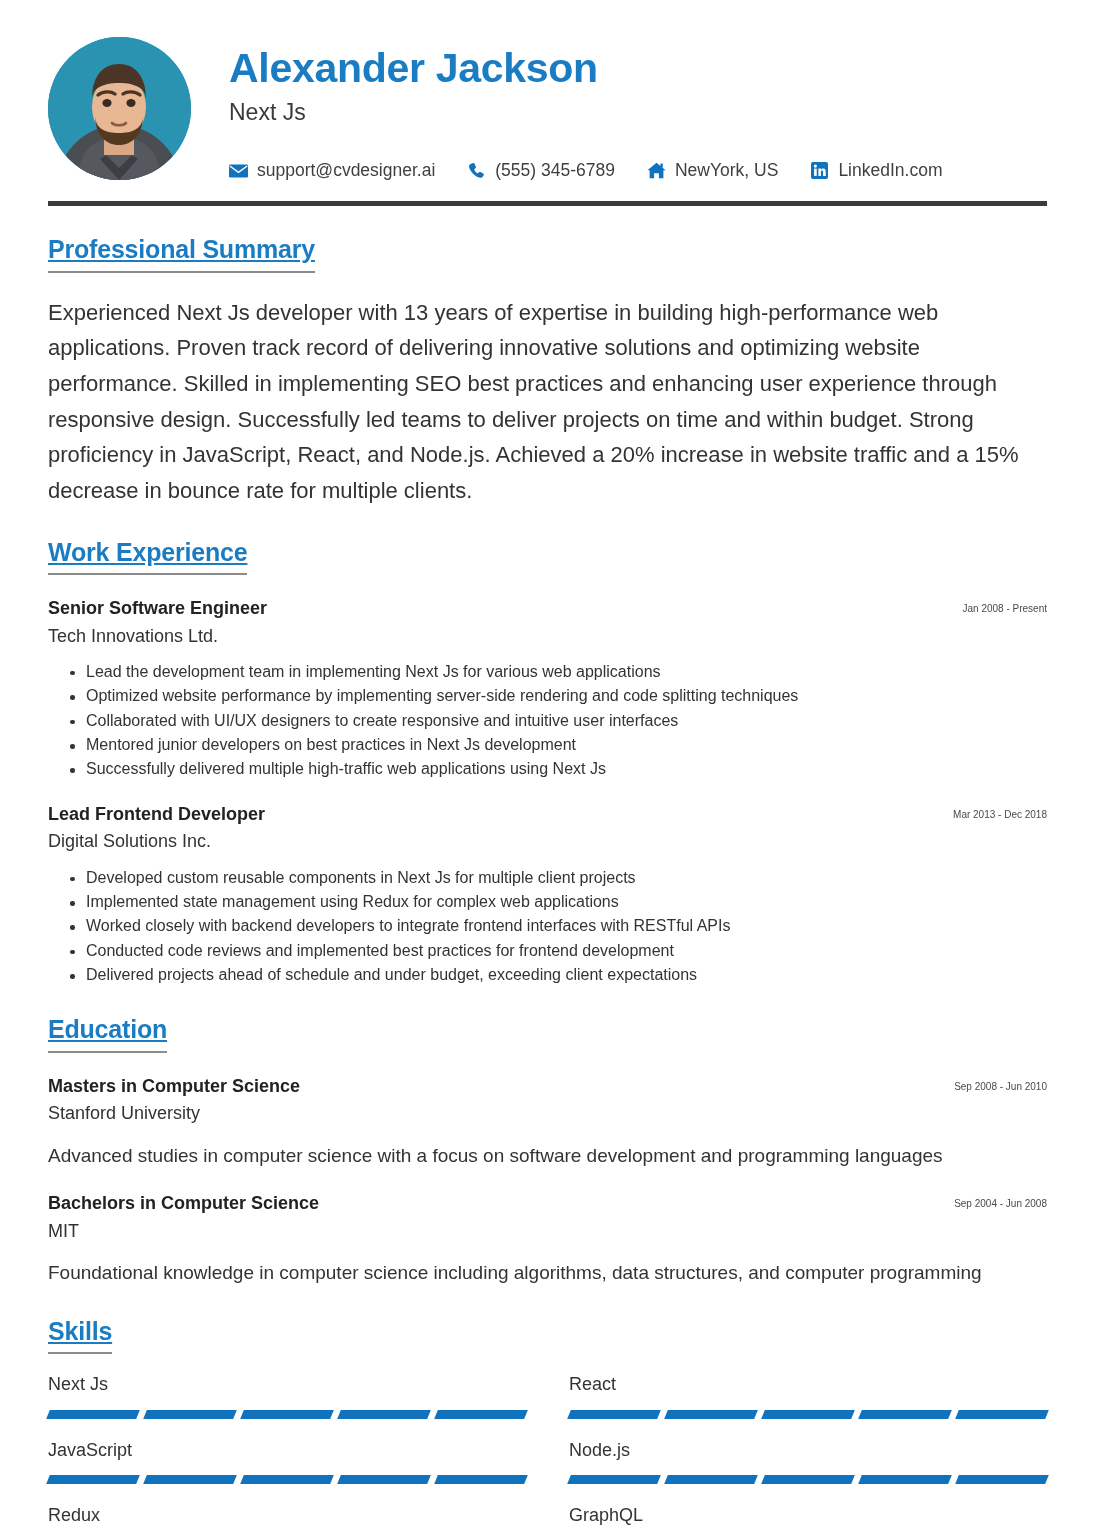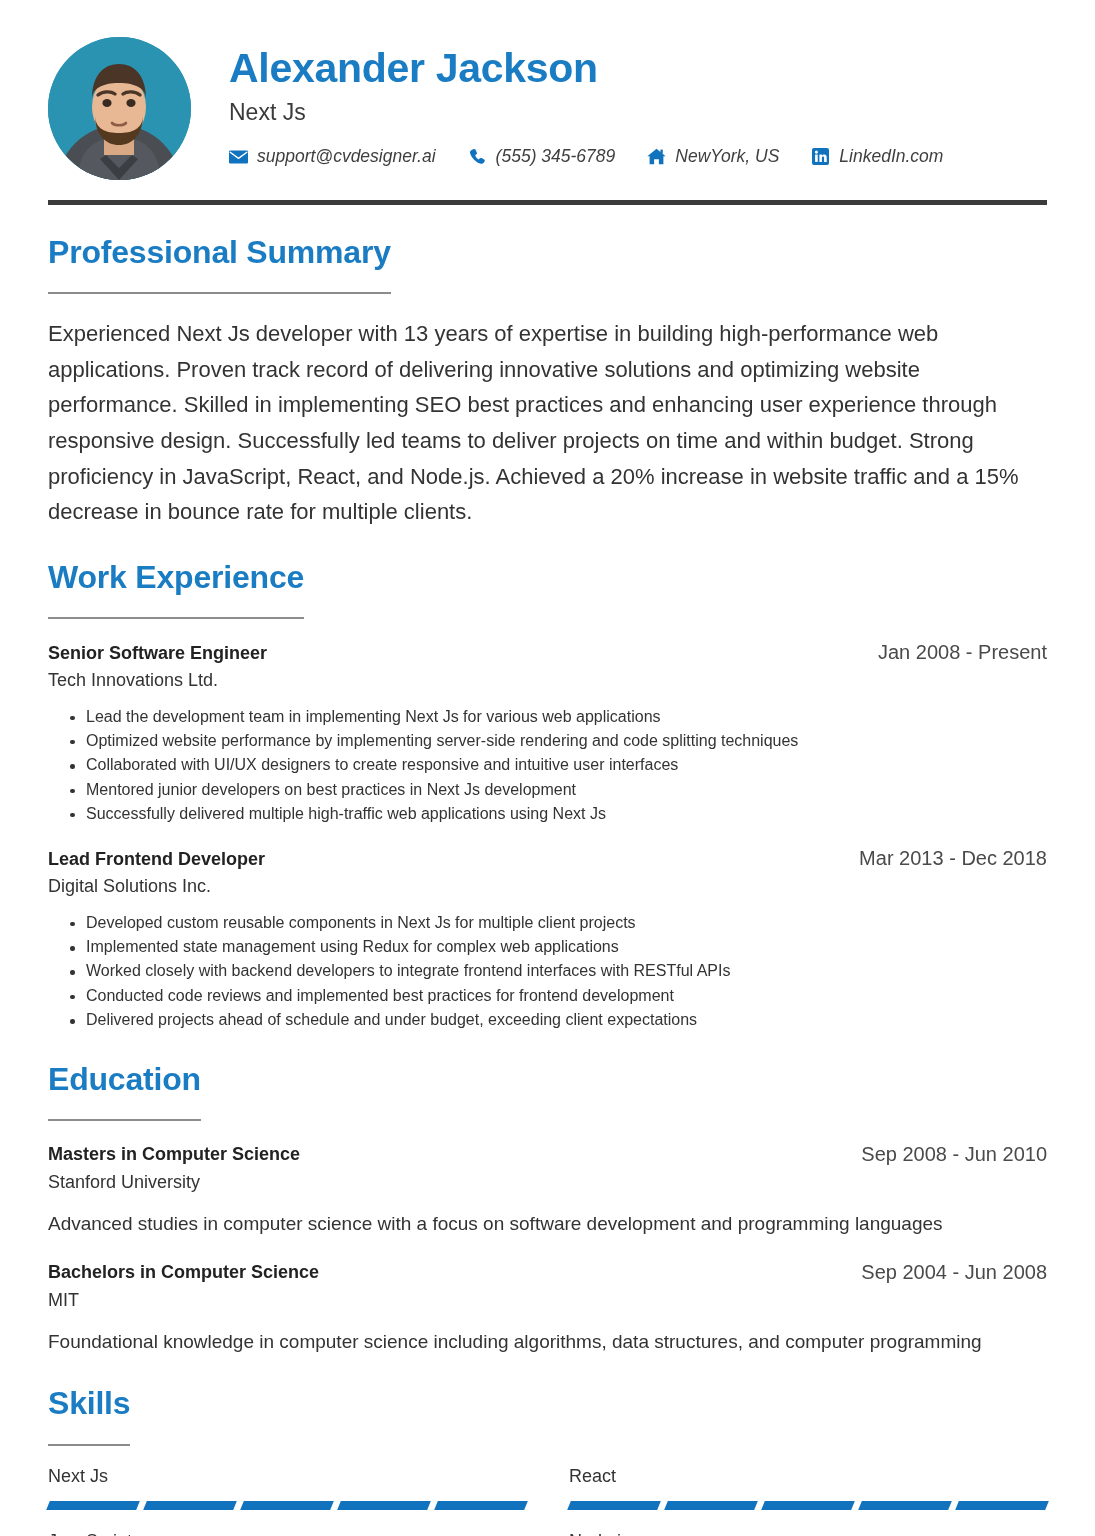--- a/index.html
+++ b/index.html
@@ -55,23 +55,22 @@
   .job-title {
     font-size: 23px;
     color: #3a3a3a;
     margin-top: 10px;
     line-height: 1.1;
     font-weight: normal;
   }
   .contact-row {
     display: flex;
     align-items: flex-end;
-    margin-top: 21px;
+    margin-top: 35px;
     flex-wrap: wrap;
-    font-style: italic;
   }
   .contact-item {
     display: flex;
     align-items: center;
     margin-right: 32px;
     font-size: 17.5px;
     color: #3f3f3f;
     white-space: nowrap;
   }
   .contact-item .ico {
@@ -89,55 +88,56 @@
     background: #3b3b3b;
     margin: 20px 48px 0 48px;
   }
 
   
   .content { padding: 0 48px; }
 
   .section { margin-top: 30px; }
   .section-title {
     display: inline-block;
-    font-size: 32px;
+    font-size: 25px;
     font-weight: bold;
     color: #1a7cc2;
     letter-spacing: -0.2px;
-    padding-bottom: 22px;
+    padding-bottom: 7px;
     border-bottom: 2px solid #8c8c8c;
     line-height: 1.1;
+    text-decoration: underline;
   }
   .section-title-wrap { line-height: 0; }
 
   .summary-text {
     font-size: 22px;
     line-height: 1.62;
     color: #333333;
     margin-top: 22px;
     text-align: left;
   }
 
   
   .entry { margin-top: 22px; }
   .entry:first-of-type { margin-top: 20px; }
   .entry-head {
     display: flex;
     justify-content: space-between;
-    align-items: flex-end;
+    align-items: center;
     gap: 44px;
   }
   .entry-title {
     font-size: 18px;
     font-weight: bold;
     color: #222222;
     line-height: 1.25;
   }
   .entry-date {
-    font-size: 20px;
+    font-size: 10px;
     color: #4a4a4a;
     white-space: nowrap;
     padding-left: 18px;
   }
   .entry-org {
     font-size: 18px;
     color: #333333;
     margin-top: 5px;
     line-height: 1.3;
   }

